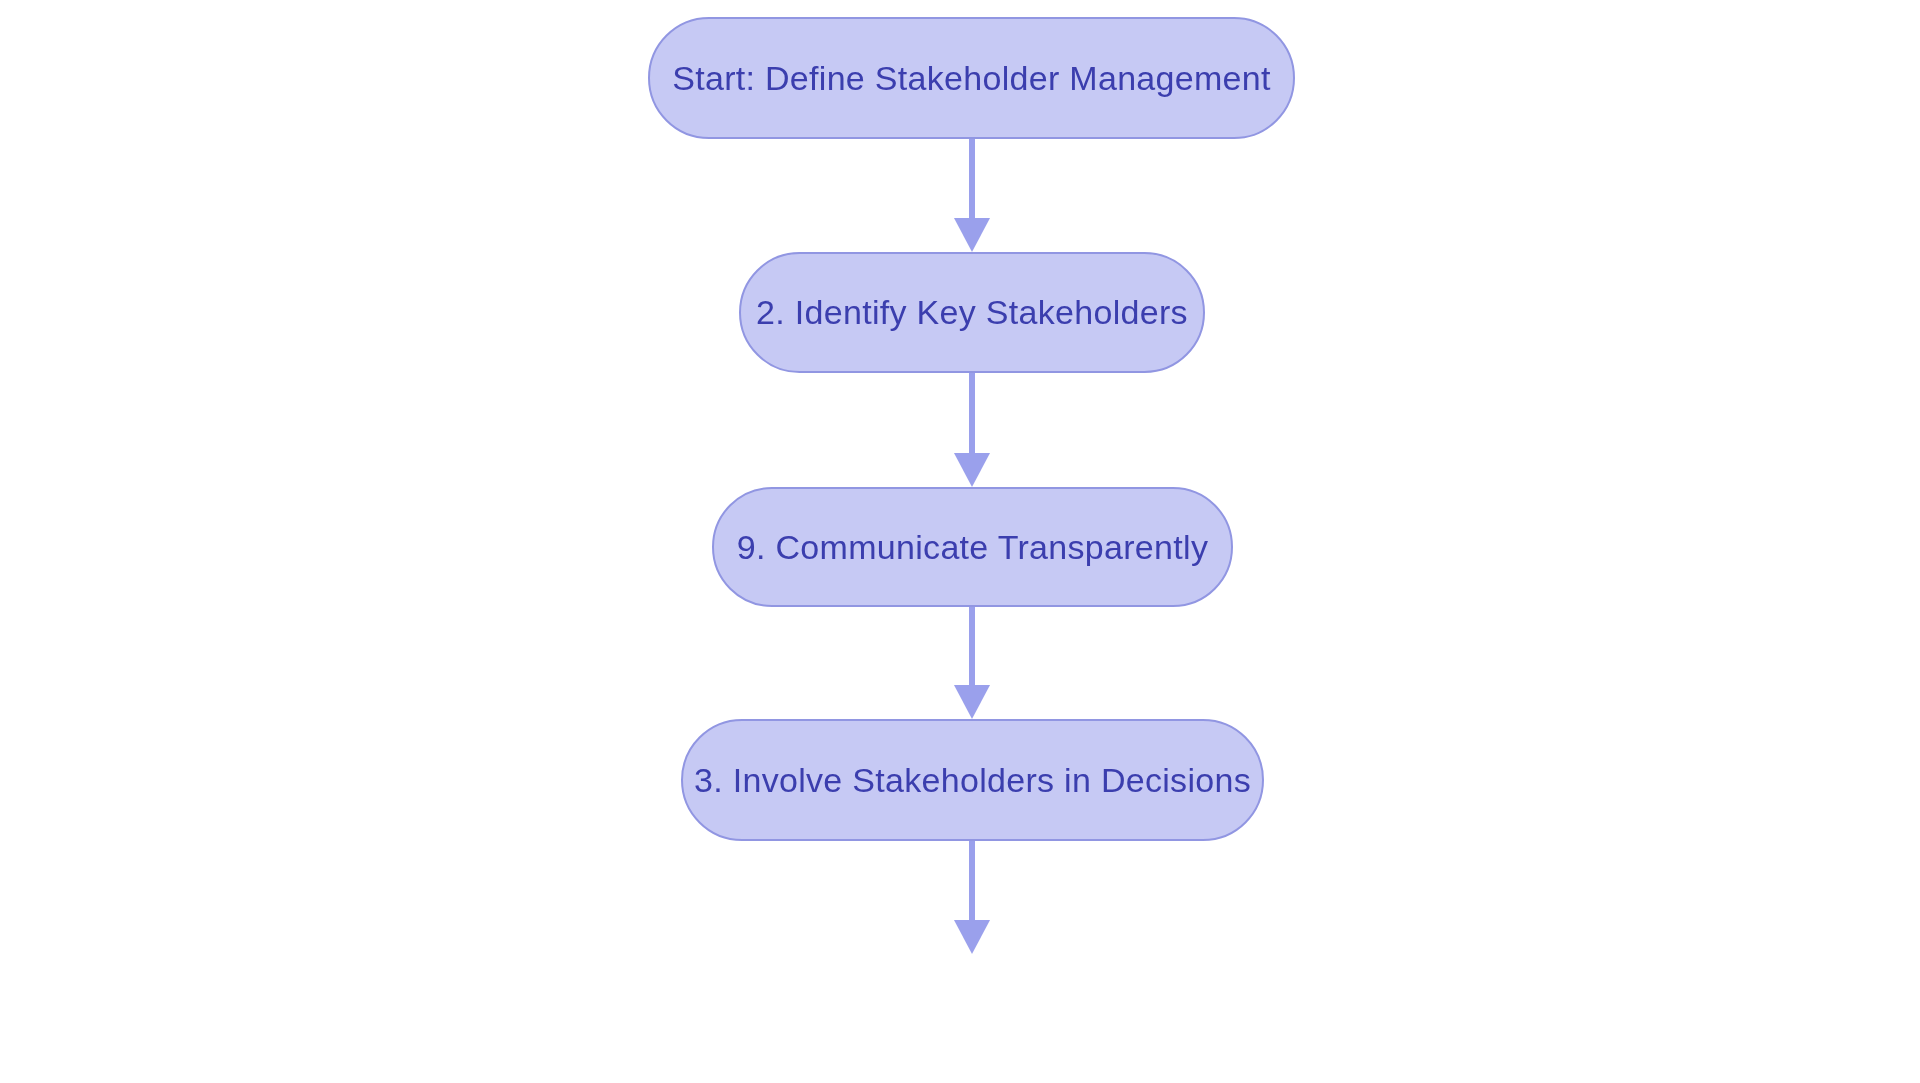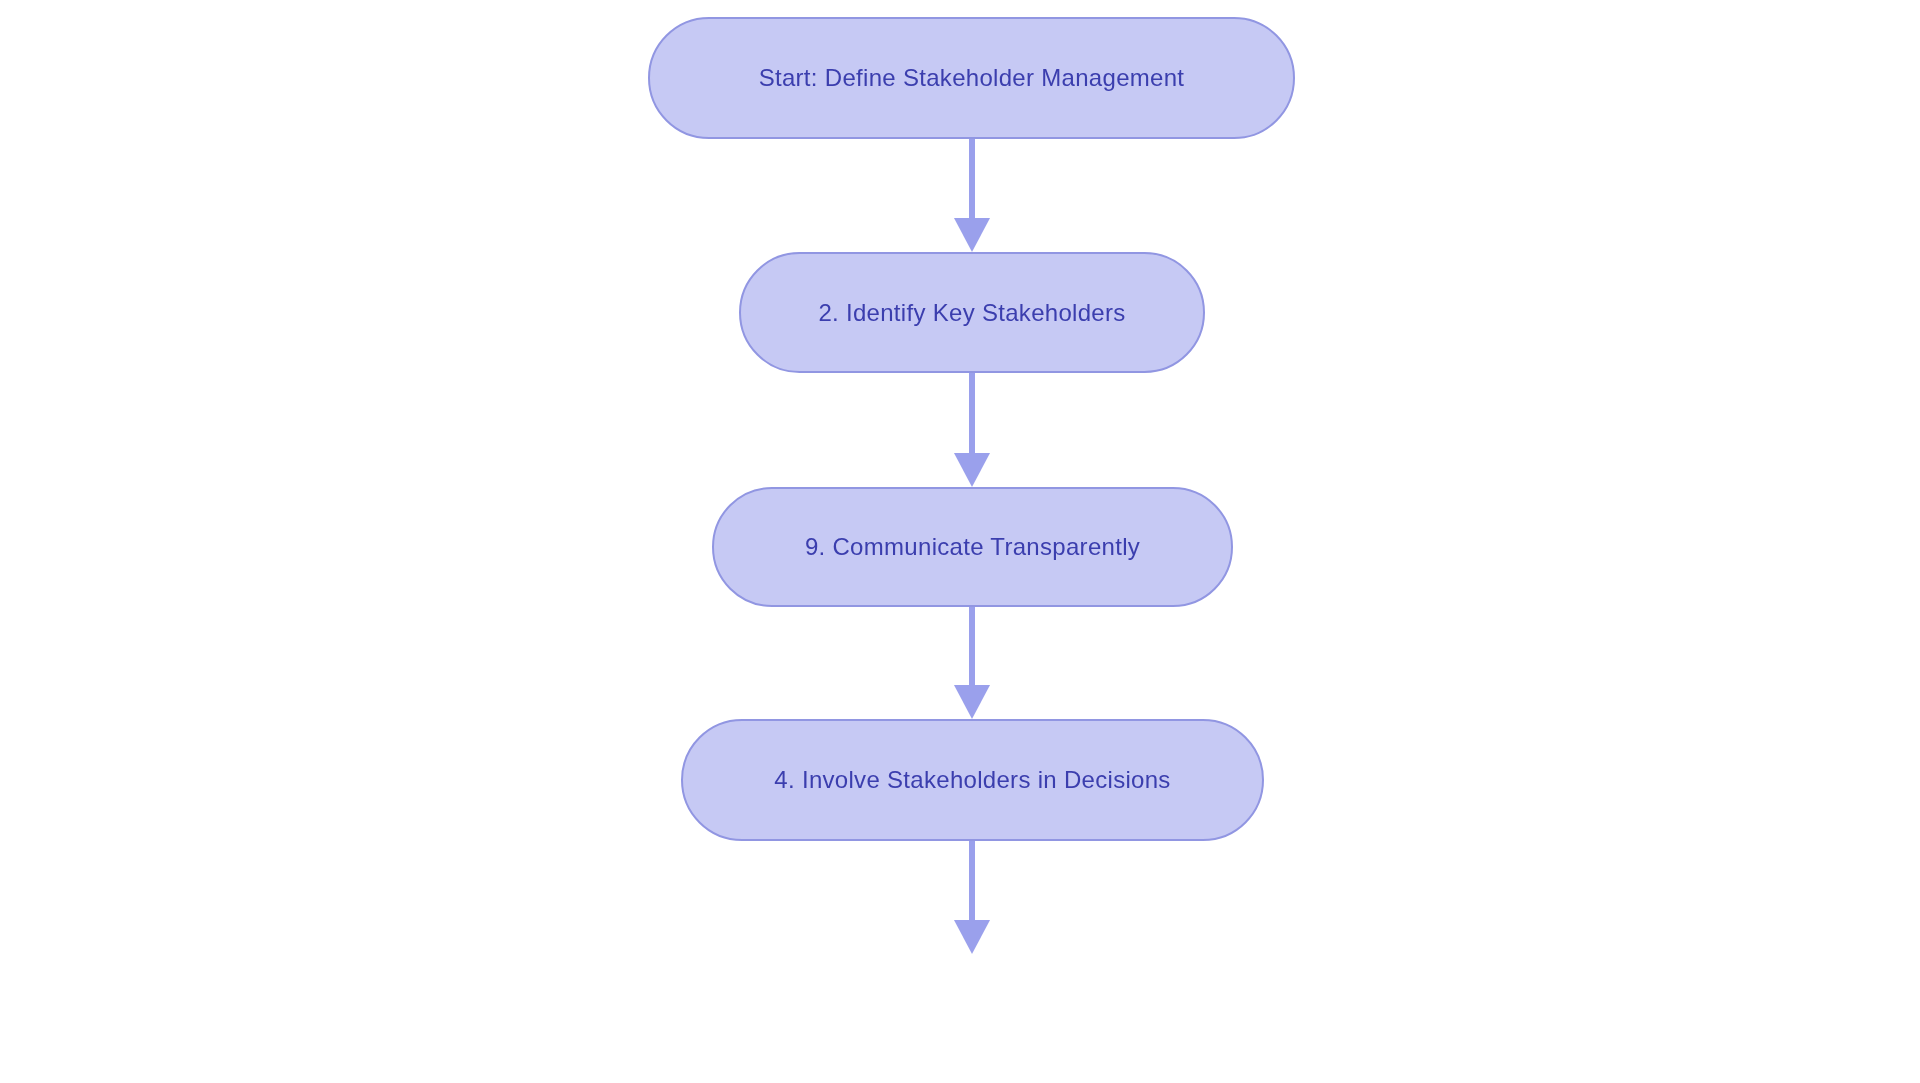--- a/index.html
+++ b/index.html
@@ -22,21 +22,21 @@
     display: flex;
     align-items: center;
     justify-content: center;
     background: var(--node-fill, #c6c9f4);
     border: 2px solid var(--node-border, #9196e2);
     border-radius: 62px;
     box-sizing: border-box;
   }
   .node-label {
     color: var(--node-text, #3b3eae);
-    font-size: 24px;
+    font-size: 34px;
     letter-spacing: 0.3px;
     white-space: nowrap;
   }
   .n0 { left: 648px; top: 17px;  width: 647px; height: 122px; }
   .n1 { left: 739px; top: 252px; width: 466px; height: 121px; }
   .n2 { left: 712px; top: 487px; width: 521px; height: 120px; }
   .n3 { left: 681px; top: 719px; width: 583px; height: 122px; }
   .n4 { left: 705px; top: 954px; width: 534px; height: 122px; }
   .arrow {
     position: absolute;
@@ -90,21 +90,21 @@
   <div class="flow-node n2">
     <span class="node-label">9. Communicate Transparently</span>
   </div>
 
   <div class="arrow a2">
     <div class="arrow-shaft"></div>
     <div class="arrow-head"></div>
   </div>
 
   <div class="flow-node n3">
-    <span class="node-label">4. Involve Stakeholders in Decisions</span>
+    <span class="node-label">3. Involve Stakeholders in Decisions</span>
   </div>
 
   <div class="arrow a3">
     <div class="arrow-shaft"></div>
     <div class="arrow-head"></div>
   </div>
 
 
 </div>
 

